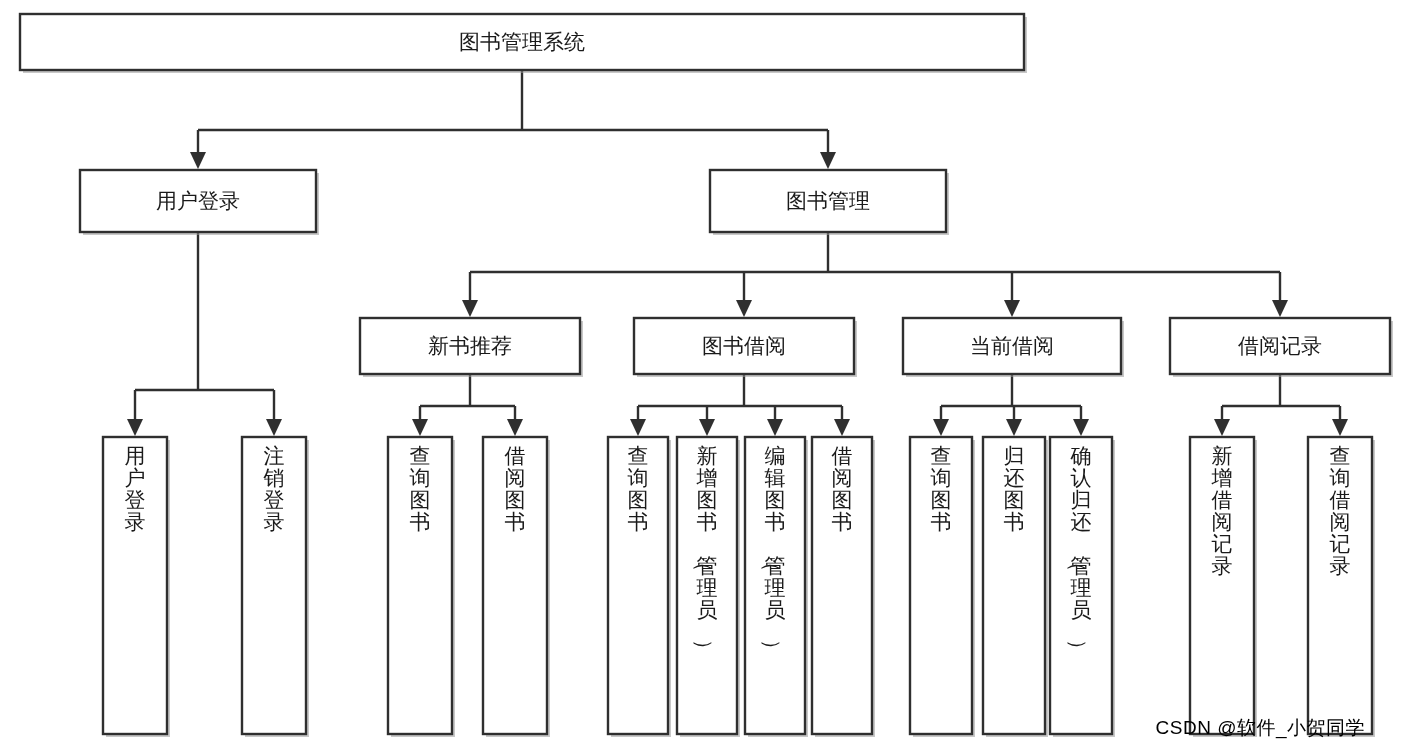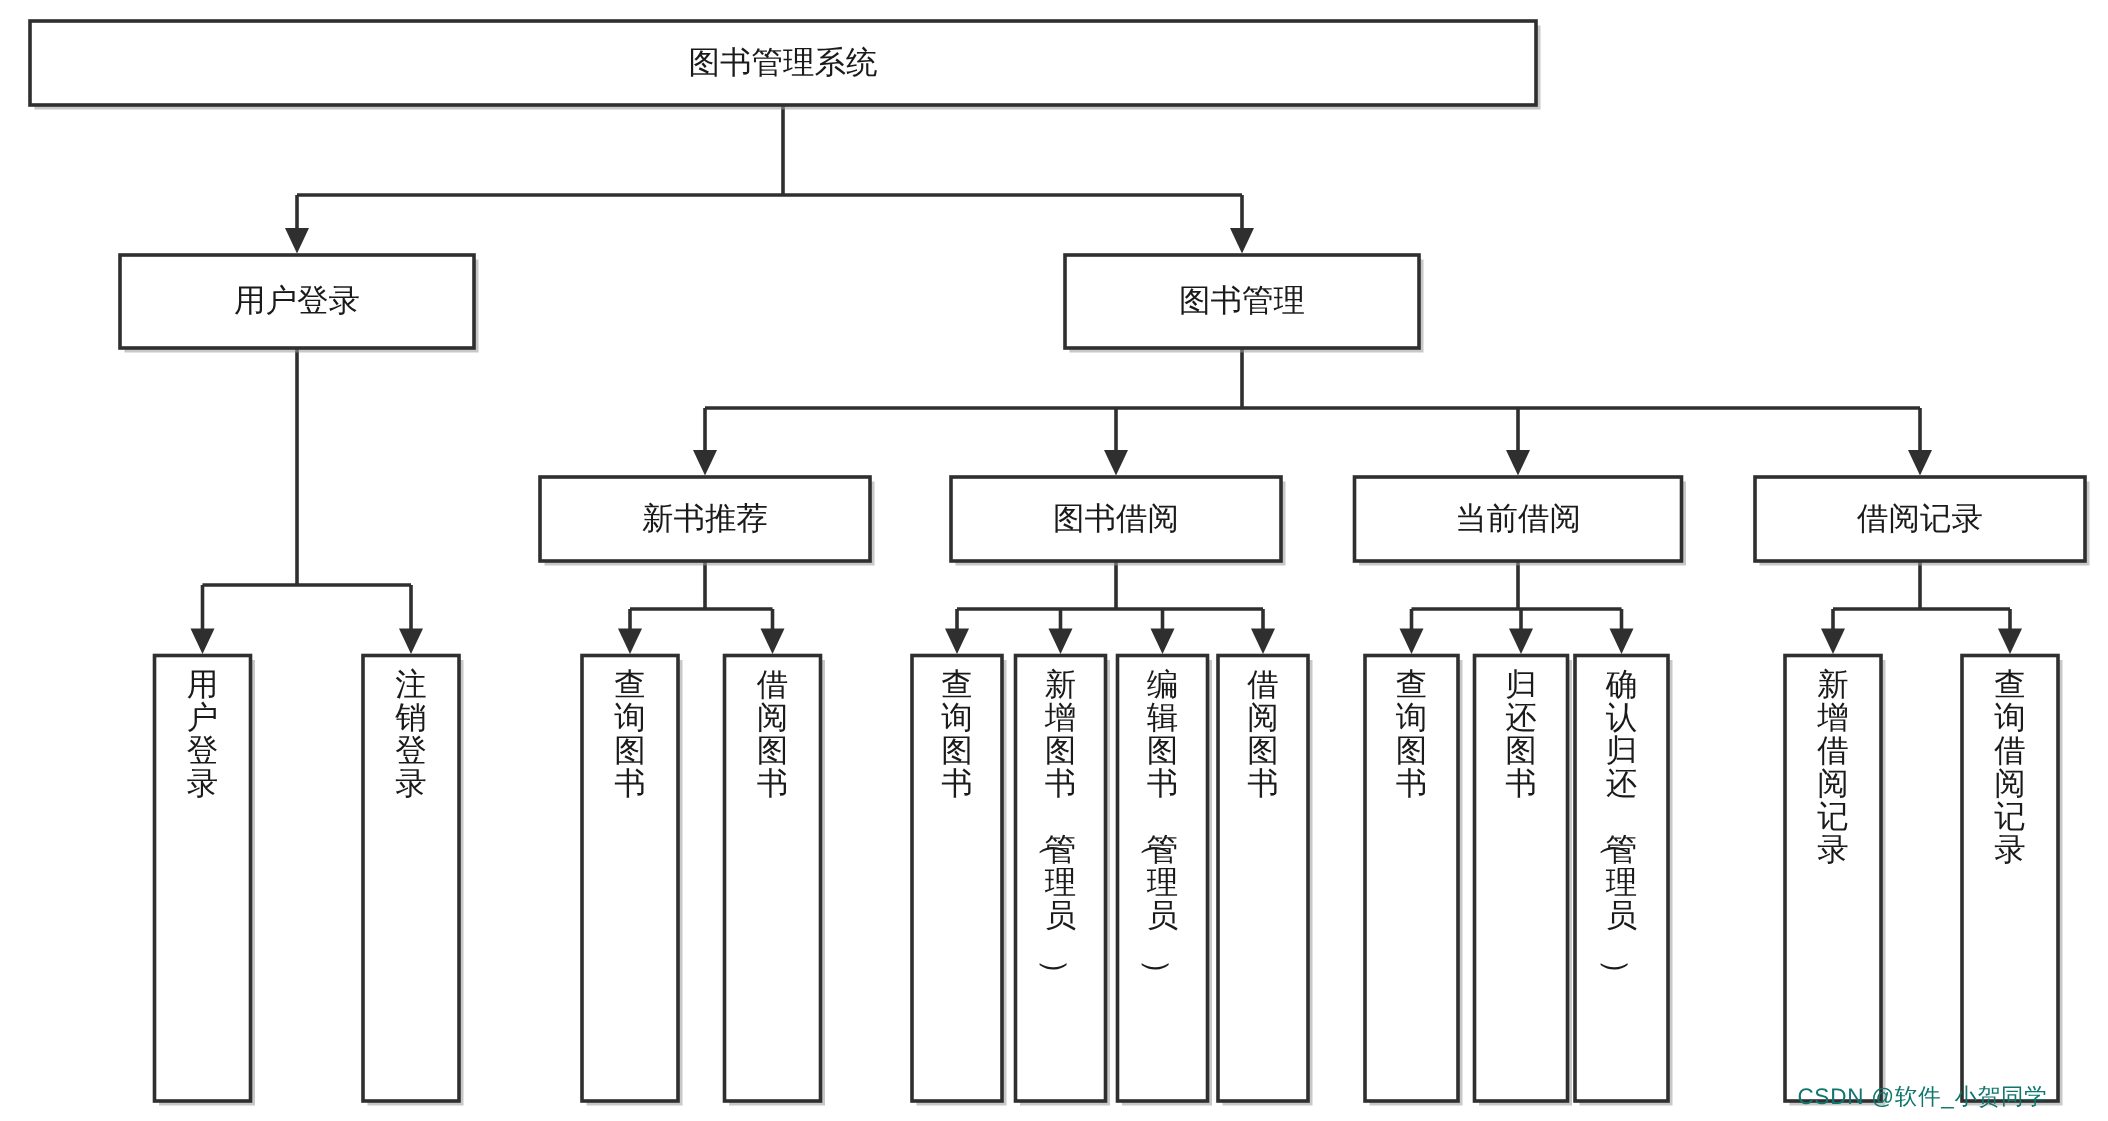--- a/index.html
+++ b/index.html
@@ -57,22 +57,22 @@
     font-family: "Liberation Sans", "DejaVu Sans", sans-serif;
     font-size: 21px;
     fill: #1a1a1a;
     text-anchor: middle;
   }
   .watermark-text {
     position: absolute;
     right: 10px;
     bottom: 6px;
     font-family: "Liberation Sans", "DejaVu Sans", sans-serif;
-    font-size: 15px;
-    color: #0f766e;
+    font-size: 19px;
+    color: #000000;
     white-space: nowrap;
     letter-spacing: .5px;
     user-select: none;
   }
 </style>
 </head>
 <body>
 
 <div id="diagram-root">
 

